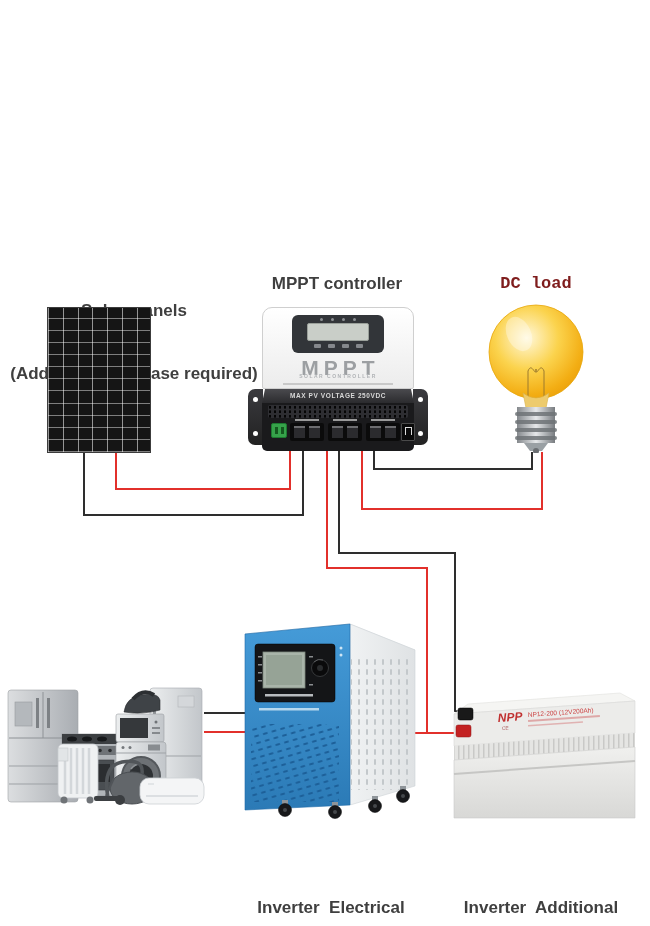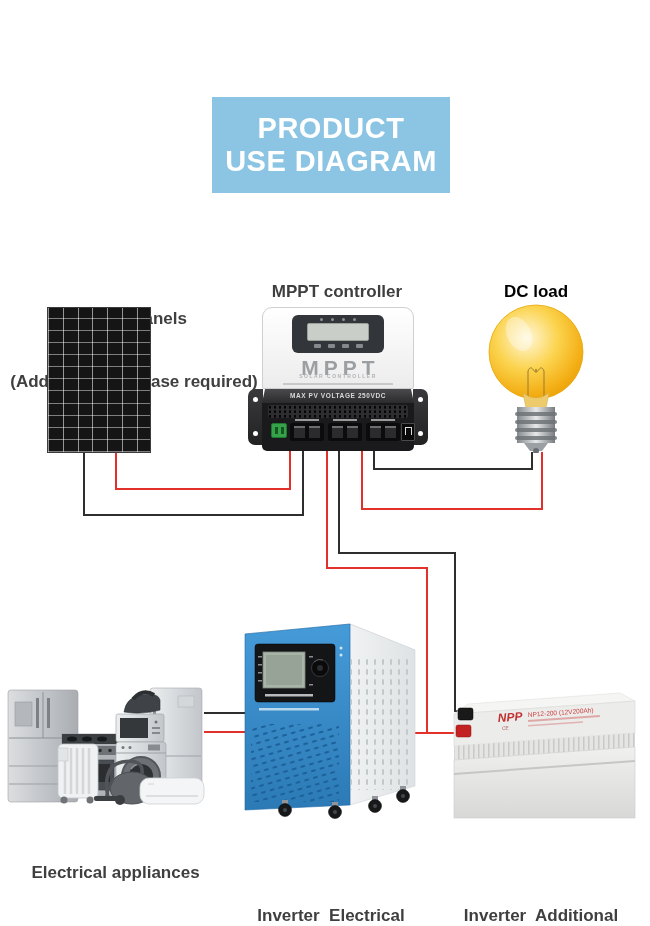--- a/index.html
+++ b/index.html
@@ -10,21 +10,21 @@
   
   .title-box{
     position:absolute;left:212px;top:97px;width:238px;height:96px;
     display:flex;flex-direction:column;align-items:center;justify-content:center;
     color:#fff;font-weight:700;font-size:29px;line-height:1.15;letter-spacing:.5px;
     text-align:center;
   }
   
   .lbl{
     position:absolute;font-weight:700;color:#3f3f3f;font-size:17px;line-height:1.25;
-    text-align:center;white-space:pre-wrap;margin-top:8px;
+    text-align:center;white-space:pre-wrap;
   }
   .lbl-solar{left:4px;top:257px;width:260px;}
   .lbl-mppt{left:257px;top:273px;width:160px;}
   .lbl-dc{left:480px;top:273px;width:112px;}
   .lbl-app{left:18px;top:854px;width:195px;}
   .lbl-inv{left:247px;top:854px;width:168px;}
   .lbl-bat{left:457px;top:854px;width:168px;}
   
   .wires{position:absolute;left:0;top:0;z-index:1;}
   .dev{position:absolute;z-index:2;}
@@ -90,31 +90,27 @@
   .mtab.l{left:0;border-radius:7px 0 0 7px;}
   .mtab.r{left:165px;border-radius:0 7px 7px 0;}
   .mtab i{position:absolute;left:5px;width:5px;height:5px;border-radius:50%;background:#fff;}
   .mtab i.t{top:8px;} .mtab i.b{top:42px;}
 </style>
 </head>
 <body>
 
 <div class="canvas">
 
-  <div class="title-box" style="background: rgb(140, 197, 227); color: rgb(255, 255, 255);">
-    <div>PRODUCT</div>
-    <div>USE DIAGRAM</div>
-  </div>
 
   <div class="lbl lbl-solar" style="color: rgb(63, 63, 63);">
     <div>Solar  panels</div>
     <div>(Additional purchase required)</div>
   </div>
   <div class="lbl lbl-mppt" style="color: rgb(63, 63, 63);">MPPT controller</div>
-  <div class="lbl lbl-dc" style="color: #000000;">DC load</div>
+  <div class="lbl lbl-dc" style="color: #7f1d1d; font-family: Liberation Mono, monospace;">DC load</div>
 
   <svg class="wires" width="650" height="926" viewBox="0 0 650 926">
       <polyline points="116,452 116,489 290,489 290,448" fill="none" stroke="#e2302b" stroke-width="2"></polyline>
       <polyline points="84,452 84,515 303,515 303,448" fill="none" stroke="#2e2e2e" stroke-width="2"></polyline>
       <polyline points="327,449 327,568 427,568 427,733" fill="none" stroke="#e2302b" stroke-width="2"></polyline>
       <polyline points="339,449 339,553 455,553 455,711 464,713" fill="none" stroke="#2e2e2e" stroke-width="2"></polyline>
       <polyline points="362,449 362,509 542,509 542,452" fill="none" stroke="#e2302b" stroke-width="2"></polyline>
       <polyline points="374,449 374,469 532,469 532,452" fill="none" stroke="#2e2e2e" stroke-width="2"></polyline>
       <polyline points="204,713 246,713" fill="none" stroke="#2e2e2e" stroke-width="2"></polyline>
       <polyline points="204,732 246,732" fill="none" stroke="#e2302b" stroke-width="2"></polyline>
@@ -376,21 +372,20 @@
     <path d="M8,86 L189,73" stroke="#c6c6c4" stroke-width="2"></path>
     <rect x="12" y="20" width="15" height="12" rx="2" fill="#191919" stroke="#000" stroke-width="0.5"></rect>
     <rect x="10" y="37" width="15" height="12" rx="2" fill="#c32222" stroke="#8f1717" stroke-width="0.5"></rect>
     <text x="52" y="34" font-size="12" font-style="italic" font-weight="bold" fill="#c03030" font-family="Liberation Sans, sans-serif" transform="rotate(-4 52 34)">NPP</text>
     <text x="56" y="42" font-size="5" fill="#b06060" font-family="Liberation Sans, sans-serif" transform="rotate(-4 56 42)">CE</text>
     <text x="82" y="29" font-size="6.5" fill="#cc4444" font-family="Liberation Sans, sans-serif" transform="rotate(-4 82 29)">NP12-200 (12V200Ah)</text>
     <rect x="82" y="32" width="72" height="2" fill="#d98c8c" opacity="0.7" transform="rotate(-4 82 32)"></rect>
     <rect x="82" y="37" width="55" height="1.5" fill="#d98c8c" opacity="0.6" transform="rotate(-4 82 37)"></rect>
   </svg>
 
-  <div class="lbl lbl-app" style="color: rgb(63, 63, 63);">Electrical appliances</div>
   <div class="lbl lbl-inv" style="color: rgb(63, 63, 63);">
     <div>Inverter  Electrical</div>
     
   </div>
   <div class="lbl lbl-bat" style="color: rgb(63, 63, 63);">
     <div>Inverter  Additional</div>
     
   </div>
 
 </div>

